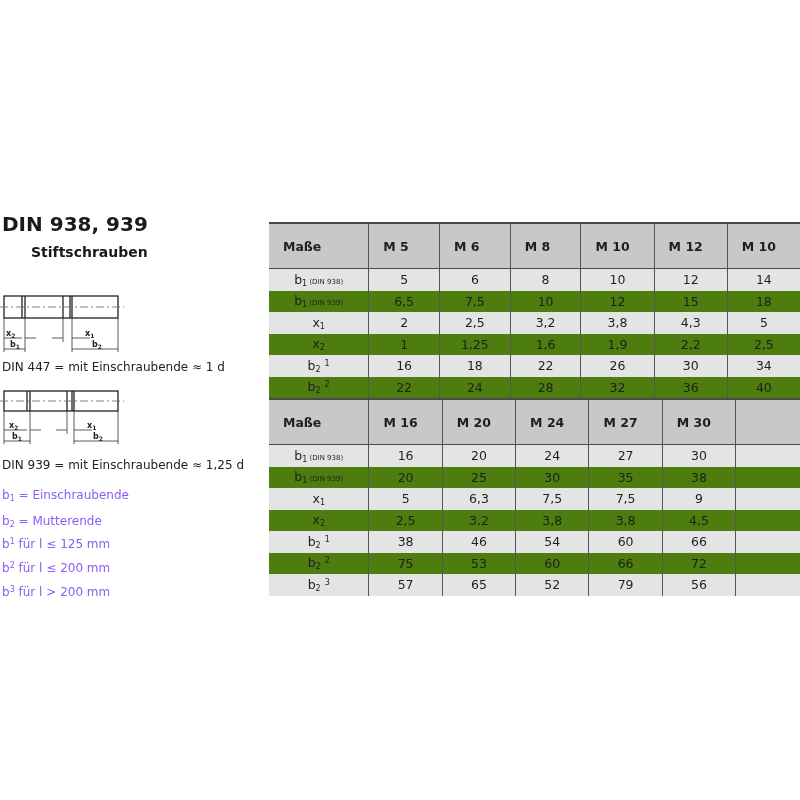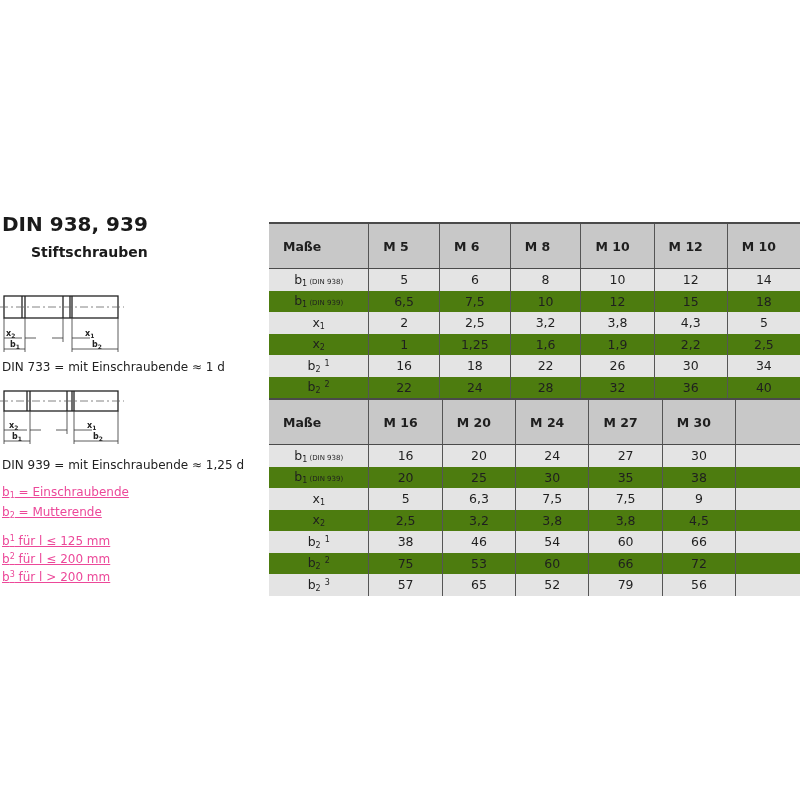--- a/index.html
+++ b/index.html
@@ -3,21 +3,21 @@
 <meta charset="utf-8">
 <style>
   html, body { margin:0; padding:0; background:#ffffff; }
   body { width:800px; height:800px; position:relative; overflow:hidden;
          font-family:"DejaVu Sans", sans-serif; color:#1f1f1f; }
   .title { position:absolute; left:2px; top:212px; font-size:20px; font-weight:bold;
            letter-spacing:0px; color:#1a1a1a; }
   .subtitle { position:absolute; left:2px; top:244px; font-size:14px; font-weight:bold; color:#1a1a1a;margin-left:29px; }
   .drawing { position:absolute; left:0; }
   .caption { position:absolute; left:2px; font-size:12px; color:#222; }
-  .legend { position:absolute; left:2px; font-size:12px; line-height:16px; color:#ec4899;text-decoration:underline; }
+  .legend { position:absolute; left:2px; font-size:12px; line-height:22px; color:#8b5cf6; }
   sub, sup { font-size:8px; }
   sub { vertical-align:-2px; }
   sup { vertical-align:4px; }
 
   table.spec { position:absolute; left:269px; border-collapse:collapse; font-size:12.5px; }
   table.spec th { background:#c8c8c8; font-weight:bold; height:16px; padding:14px; text-align:left;
                   border-top:2px solid #4a4a4a; border-bottom:1px solid #4a4a4a; }
   table.spec td { height:21.5px; padding:0; text-align:center; }
   table.spec tr.odd td { background:#e4e4e4;margin-left:31px; }
   table.spec tr.even td { background:#4d7c0f; }
@@ -55,21 +55,21 @@
     <line x1="52" y1="46" x2="63" y2="46"></line>
     <line x1="72" y1="46" x2="90" y2="46"></line>
     <line x1="4" y1="57" x2="25" y2="57"></line>
     <line x1="72" y1="57" x2="118" y2="57"></line>
   </g>
   <text x="6" y="44" font-size="8" font-weight="bold" fill="#222" font-family="DejaVu Sans, sans-serif">x<tspan font-size="6" dy="2">2</tspan></text>
   <text x="85" y="44" font-size="8" font-weight="bold" fill="#222" font-family="DejaVu Sans, sans-serif">x<tspan font-size="6" dy="2">1</tspan></text>
   <text x="10" y="55" font-size="8" font-weight="bold" fill="#222" font-family="DejaVu Sans, sans-serif">b<tspan font-size="6" dy="2">1</tspan></text>
   <text x="92" y="55" font-size="8" font-weight="bold" fill="#222" font-family="DejaVu Sans, sans-serif">b<tspan font-size="6" dy="2">2</tspan></text>
 </svg>
-<div class="caption" style="top:360px">DIN 733 = mit Einschraubende ≈ 1 d</div>
+<div class="caption" style="top:360px">DIN 447 = mit Einschraubende ≈ 1 d</div>
 
 <svg class="drawing" style="top:388px" width="130" height="60">
   <g stroke="#222" stroke-width="1.3" fill="none">
     <rect x="4" y="3" width="114" height="20"></rect>
     <line x1="27" y1="3" x2="27" y2="23"></line>
     <line x1="30" y1="3" x2="30" y2="23"></line>
     <line x1="67" y1="3" x2="67" y2="23"></line>
     <line x1="72" y1="3" x2="72" y2="23"></line>
     <line x1="74" y1="3" x2="74" y2="23"></line>
   </g>

